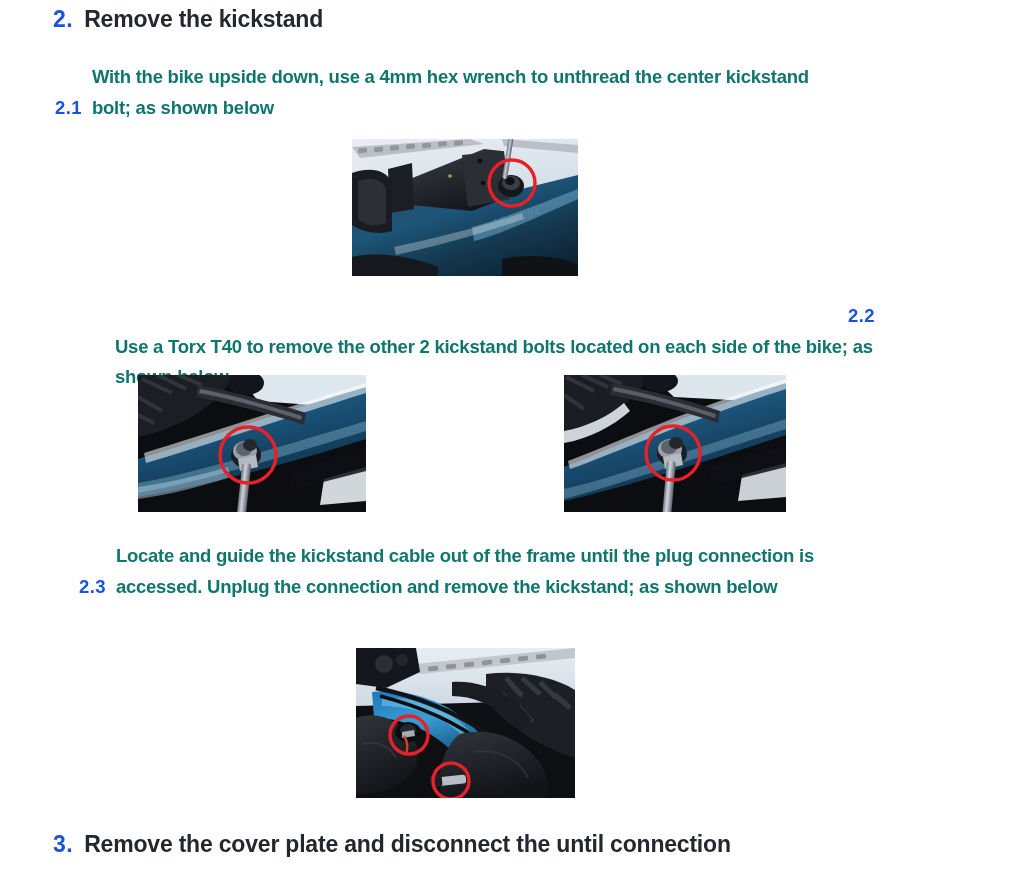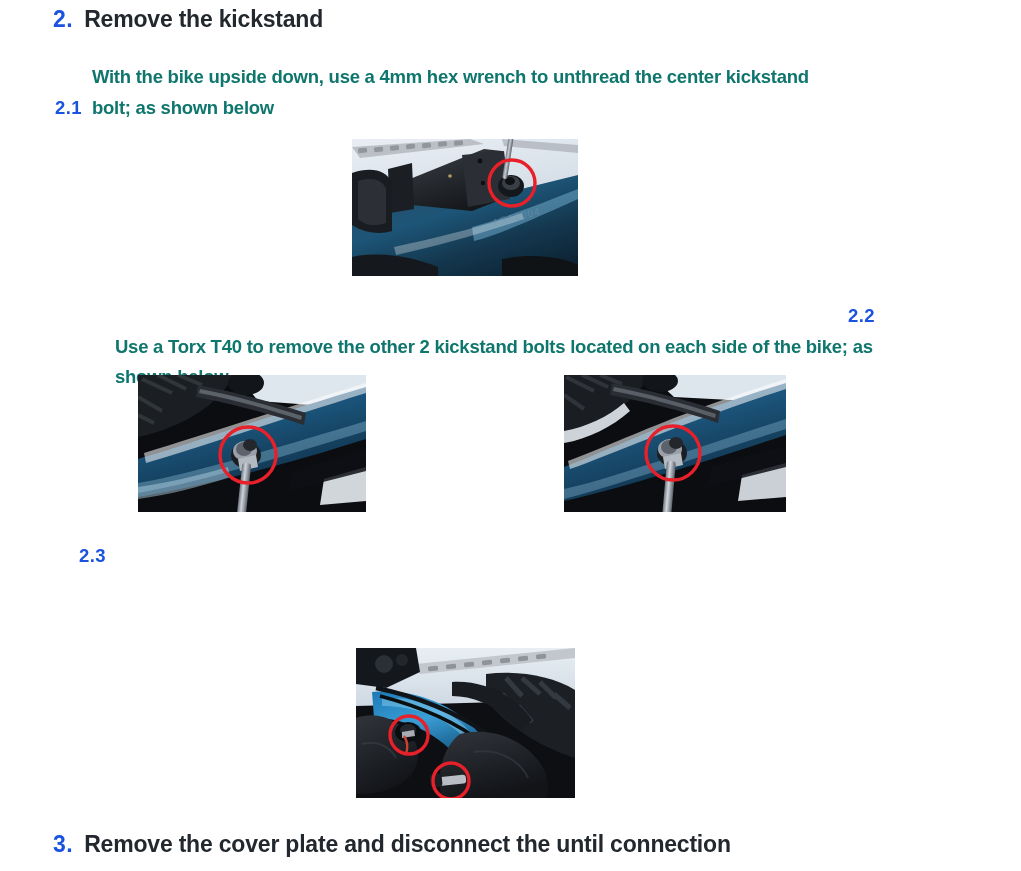--- a/index.html
+++ b/index.html
@@ -266,20 +266,21 @@
       <ellipse cx="112" cy="68" rx="7" ry="6" fill="#23272c"></ellipse>
       <path d="M99 82 L117 78 L119 90 L101 94 Z" fill="#b4bac2"></path>
     </g>
     <rect x="101" y="86" width="9" height="56" rx="3" fill="url(#drvR)" transform="rotate(5 105 108)"></rect>
     <circle cx="109" cy="78" r="27" fill="none" stroke="#e8202a" stroke-width="3.4"></circle>
   </svg>
 </div>
 
 <div class="substep" style="left:55px; top:541px; width:820px;margin-left:24px;">
   <span class="substep-num">2.3</span>
+  <span class="substep-text" style="width:732px;">Locate and guide the kickstand cable out of the frame until the plug connection is accessed. Unplug the connection and remove the kickstand; as shown below</span>
 </div>
 
 <div class="figure" style="left:356px; top:648px; width:219px; height:150px;">
   <svg width="219" height="150" viewBox="0 0 219 150">
     <defs>
       <linearGradient id="glove" x1="0" y1="0" x2="0.4" y2="1">
         <stop offset="0%" stop-color="#31353b"></stop>
         <stop offset="50%" stop-color="#212429"></stop>
         <stop offset="100%" stop-color="#121418"></stop>
       </linearGradient>

